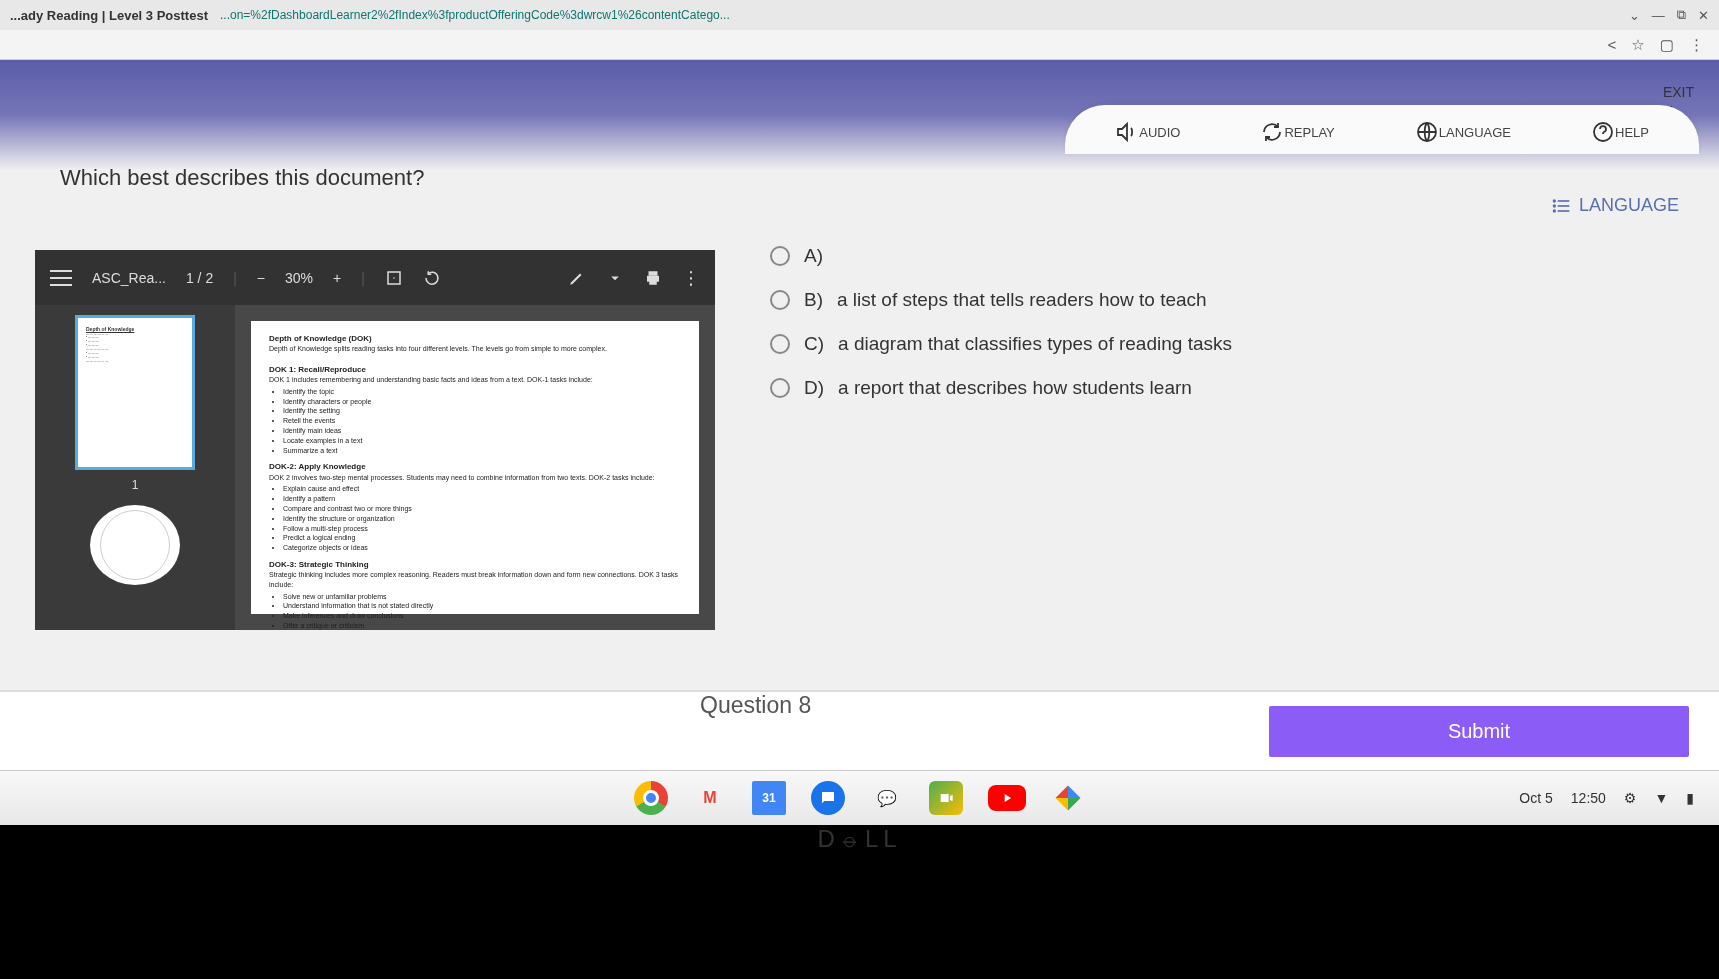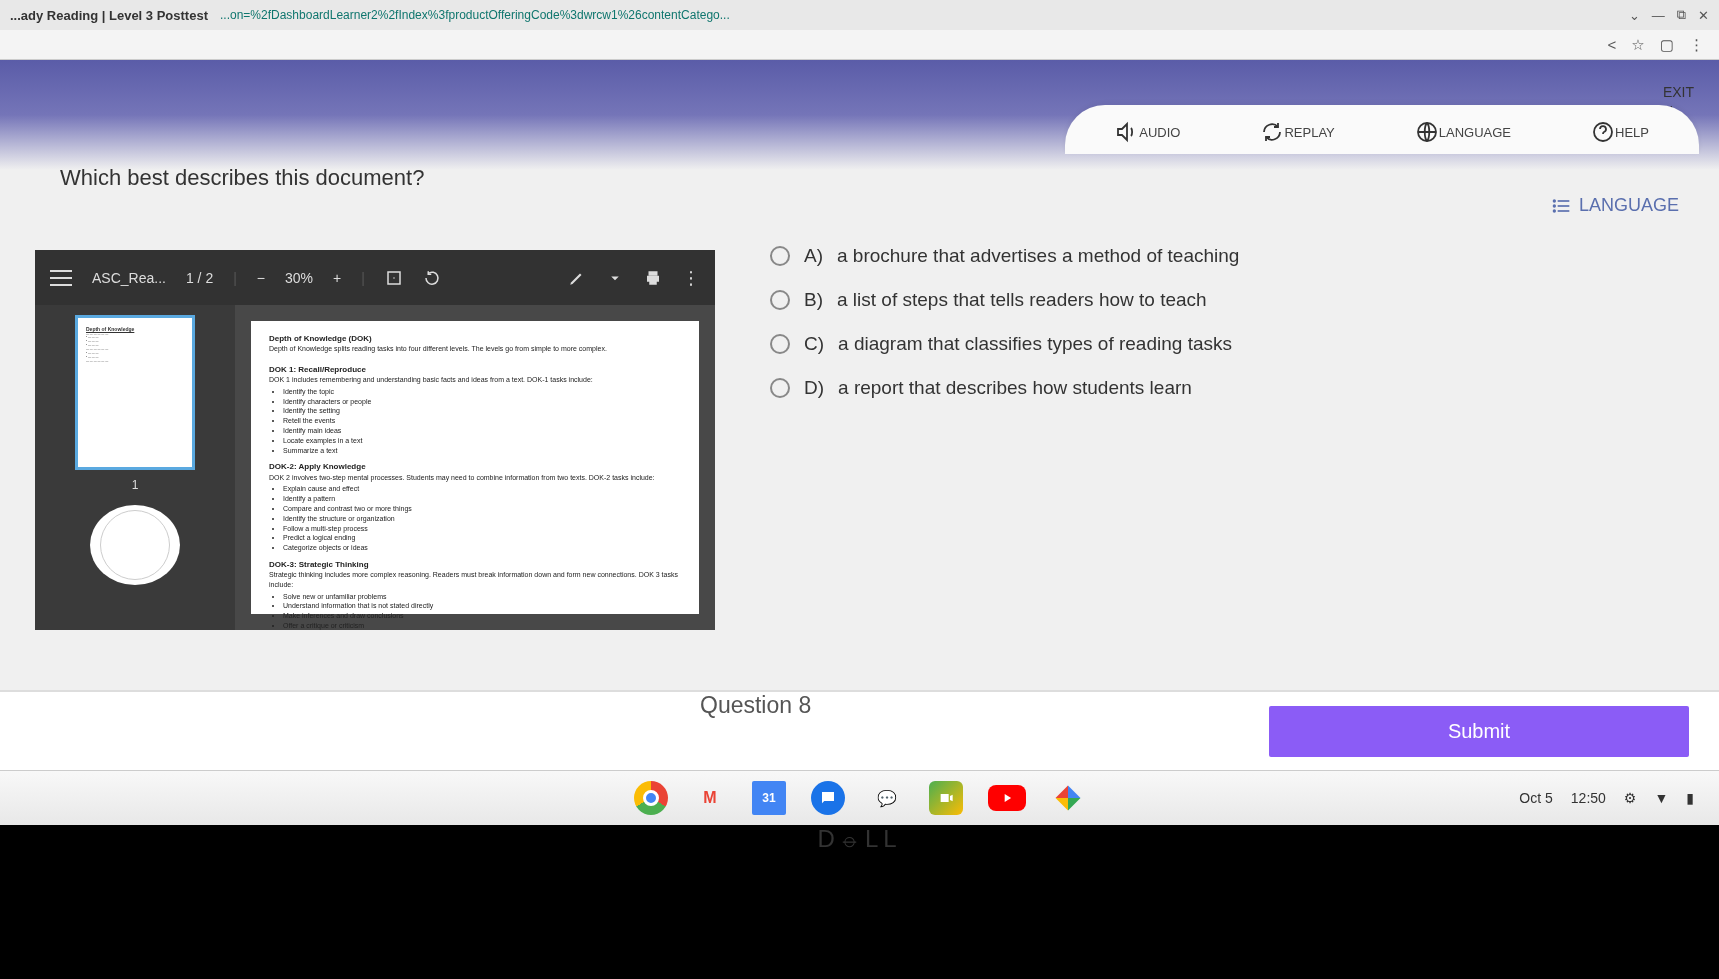--- a/index.html
+++ b/index.html
@@ -426,21 +426,20 @@
             
           </div>
         </div>
       </div>
     </div>
 
     <div class="answers">
       <div class="answer">
         <div class="radio"></div>
         <span>A)</span>
-        <span>a brochure that advertises a method of teaching</span>
       </div>
       <div class="answer">
         <div class="radio"></div>
         <span>B)</span>
         <span>a list of steps that tells readers how to teach</span>
       </div>
       <div class="answer">
         <div class="radio"></div>
         <span>C)</span>
         <span>a diagram that classifies types of reading tasks</span>

